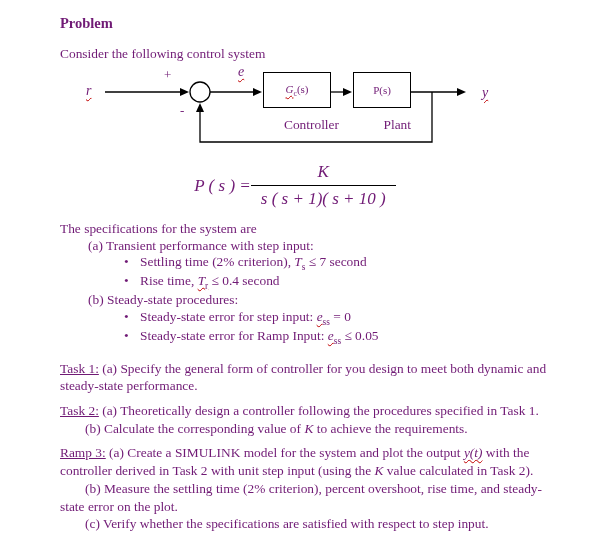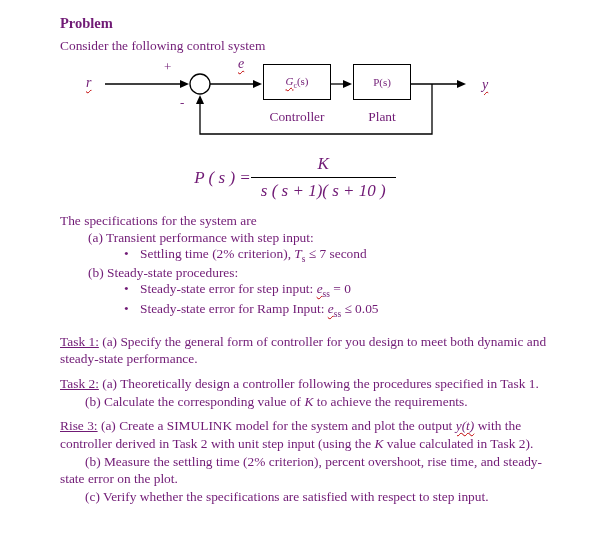--- a/index.html
+++ b/index.html
@@ -9,21 +9,21 @@
     width: 616px;
     height: 534px;
     background: #ffffff;
     padding: 14px 56px 0 60px;
     font-family: "Liberation Serif", "DejaVu Serif", serif;
     font-size: 13.4px;
     color: #701a75;
     overflow: hidden;
   }
   .doc-title { font-size: 14.5px; font-weight: bold; line-height: 1.3; }
-  .intro { margin: 4px 0 4px; line-height: 1.3; }
+  .intro { margin: 12px 0 4px; line-height: 1.3; }
 
   
   .diagram {
     position: relative;
     width: 440px;
     height: 88px;
     margin: 4px 0 6px 20px;
   }
   .diagram svg { position: absolute; left: 0; top: 0; }
   .dlabel { position: absolute; font-size: 14px; font-style: italic; line-height: 1; }
@@ -34,21 +34,21 @@
     background: #fff;
     display: flex;
     align-items: center;
     justify-content: center;
     font-size: 11px;
     top: 6px;
     height: 36px;
   }
   .block-gc { left: 183px; width: 68px; }
   .block-p  { left: 273px; width: 58px; }
-  .caption { position: absolute; top: 52px; font-size: 13.4px; text-align: center; line-height: 1; }
+  .caption { position: absolute; top: 52px; font-size: 13.4px; text-align: right; line-height: 1; }
   .cap-controller { left: 175px; width: 84px; }
   .cap-plant { left: 273px; width: 58px; }
   sub { font-size: 0.7em; }
   .wavy {
     text-decoration-line: underline;
     text-decoration-style: wavy;
     text-decoration-color: #c00000;
     text-decoration-thickness: 1px;
     text-underline-offset: 2px;
   }
@@ -134,20 +134,23 @@
     </span>
   </div>
 
   <div class="specs">
     <div>The specifications for the system are</div>
     <div class="spec-sub">(a) Transient performance with step input:</div>
 
     <div class="bullet">
       <span>Settling time (2% criterion), </span><span class="var">T</span><sub>s</sub><span> ≤ 7 second</span>
     </div>
+    <div class="bullet">
+      <span>Rise time, </span><span class="wavy"><span class="var">T</span><sub>r</sub></span><span> ≤ 0.4 second</span>
+    </div>
 
     <div class="spec-sub">(b) Steady-state procedures:</div>
 
     <div class="bullet">
       <span>Steady-state error for step input: </span><span class="wavy"><span class="var">e</span><sub>ss</sub></span><span> = 0</span>
     </div>
     <div class="bullet">
       <span>Steady-state error for Ramp Input: </span><span class="wavy"><span class="var">e</span><sub>ss</sub></span><span> ≤ 0.05</span>
     </div>
   </div>
@@ -155,18 +158,18 @@
   <div class="task">
     <span class="task-label">Task 1:</span><span> (a) Specify the general form of controller for you design to meet both dynamic and steady-state performance.</span>
   </div>
 
   <div class="task">
     <div><span class="task-label">Task 2:</span><span> (a) Theoretically design a controller following the procedures specified in Task 1.</span></div>
     <div class="sub-line"><span>(b) Calculate the corresponding value of </span><span class="var">K</span><span> to achieve the requirements.</span></div>
   </div>
 
   <div class="task">
-    <div><span class="task-label">Rise 3:</span><span> (a) Create a SIMULINK model for the system and plot the output </span><span class="var wavy">y(t)</span><span> with the controller derived in Task 2 with unit step input (using the </span><span class="var">K</span><span> value calculated in Task 2).</span></div>
+    <div><span class="task-label">Ramp 3:</span><span> (a) Create a SIMULINK model for the system and plot the output </span><span class="var wavy">y(t)</span><span> with the controller derived in Task 2 with unit step input (using the </span><span class="var">K</span><span> value calculated in Task 2).</span></div>
     <div class="sub-line">(b) Measure the settling time (2% criterion), percent overshoot, rise time, and steady-state error on the plot.</div>
     <div class="sub-line">(c) Verify whether the specifications are satisfied with respect to step input.</div>
   </div>
 
 </div>
 
 </body></html>

